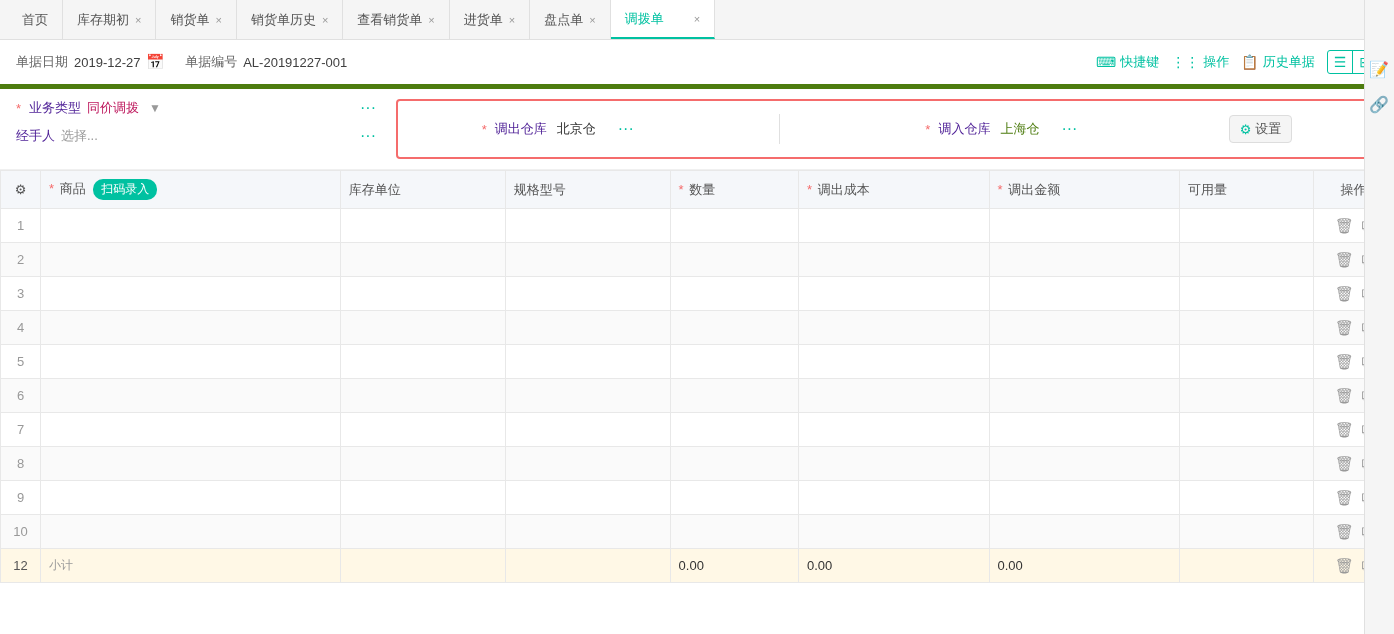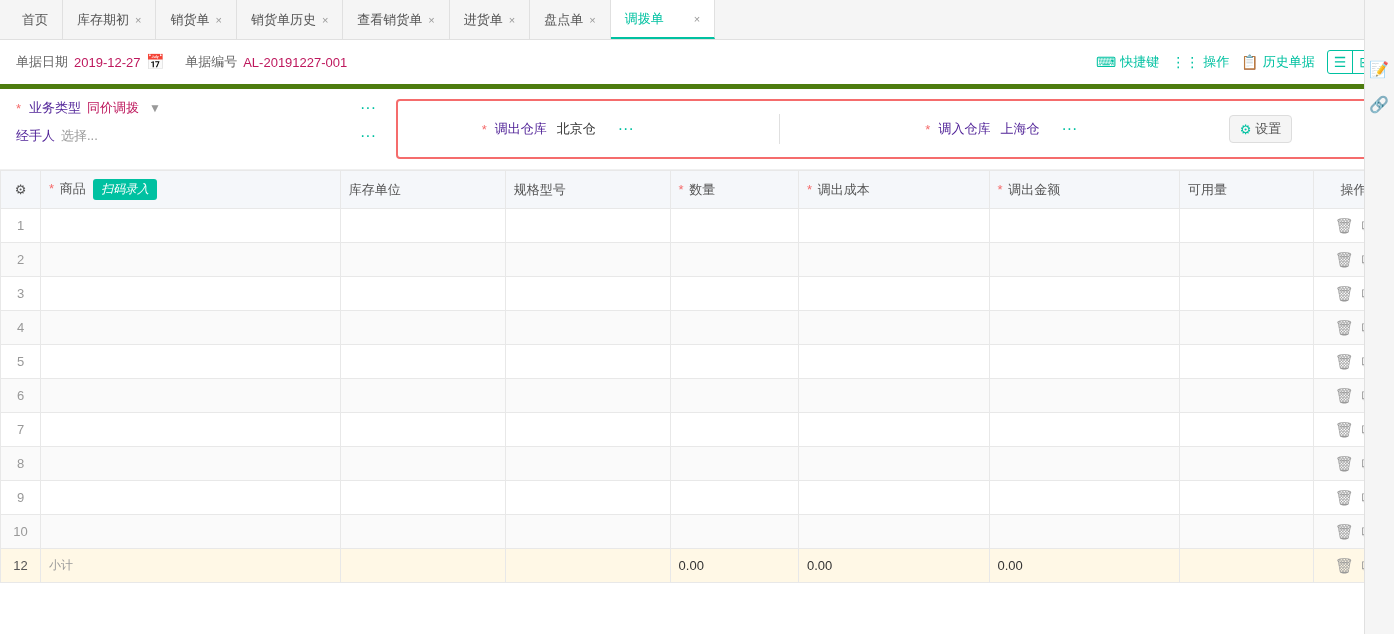--- a/index.html
+++ b/index.html
@@ -24,21 +24,21 @@
       border-left: 1px solid #e0e0e0; color: #999; cursor: pointer; background: #f5f5f5;
     }
 
     
     .header-row {
       display: flex; align-items: center; padding: 10px 16px; background: #fff;
       border-bottom: 5px solid #4d7c0f; gap: 20px;
     }
     .header-field { display: flex; align-items: center; gap: 6px; font-size: 13px; color: #333; }
     .header-field label { color: #666; }
-    .header-field .value { color: #be185d; }
+    .header-field .value { color: #404040; }
     .header-field .icon { color: #00c1a1; font-size: 15px; cursor: pointer; }
     .header-actions { margin-left: auto; display: flex; align-items: center; gap: 12px; color: #555; font-size: 13px; }
     .header-actions .action-item { display: flex; align-items: center; gap: 4px; cursor: pointer; color: #00c1a1; }
     .header-actions .action-item .action-icon { font-size: 14px; }
 
     
     .form-area {
       display: flex; align-items: flex-start; padding: 10px 16px; gap: 20px;
       border-bottom: 1px solid #f0f0f0;
     }
@@ -68,22 +68,22 @@
       padding: 8px 8px; text-align: left; border: 1px solid #e8e8e8;
       color: #555; font-weight: normal; white-space: nowrap;
     }
     tbody tr { border-bottom: 1px solid #e8e8e8; }
     tbody tr:nth-child(even) { background: #fafafa; }
     tbody td { padding: 6px 8px; border: 1px solid #e8e8e8; height: 34px; color: #333; }
     .row-num { color: #999; text-align: center; width: 36px; }
     .col-settings { width: 40px; text-align: center; }
     .col-ops { width: 80px; text-align: center; }
     .scan-btn {
-      background: #00c1a1; color: #fff; border: none; border-radius: 3px;
-      padding: 2px 8px; font-size: 12px; cursor: pointer; margin-left: 4px; font-style: italic;
+      background: #00c1a1; color: #fff; border: none; border-radius: 10px;
+      padding: 2px 8px; font-size: 12px; cursor: pointer; margin-left: 4px;
     }
     .required-col { color: #f56c6c; margin-right: 2px; }
     .op-icon { color: #999; cursor: pointer; font-size: 15px; margin: 0 2px; }
     .subtotal-row td { background: #fff8e6; font-weight: 500; color: #555; }
     .subtotal-row td.num-cell { color: #333; }
 
     
     .right-sidebar {
       position: fixed; right: 0; top: 0; width: 30px; height: 100%;
       display: flex; flex-direction: column; align-items: center; justify-content: flex-start;
@@ -197,21 +197,21 @@
           <div class="field-group">
             <span class="required-star">*</span>
             <span class="field-label">调出仓库</span>
             <span class="field-value" style="color:#333;margin-left:4px;">北京仓</span>
             <span class="field-more" style="margin-left:16px;">···</span>
           </div>
           <div class="form-right-divider"></div>
           <div class="field-group">
             <span class="required-star">*</span>
             <span class="field-label">调入仓库</span>
-            <span class="field-value" style="color:#4c1d95;margin-left:4px;">上海仓</span>
+            <span class="field-value" style="color:#4d7c0f;margin-left:4px;">上海仓</span>
             <span class="field-more" style="margin-left:16px;">···</span>
           </div>
           <div style="margin-left:16px;">
             <button class="settings-btn">
               <span class="gear-settings-icon">⚙</span>
               <span>设置</span>
             </button>
           </div>
         </div>
       </div>

